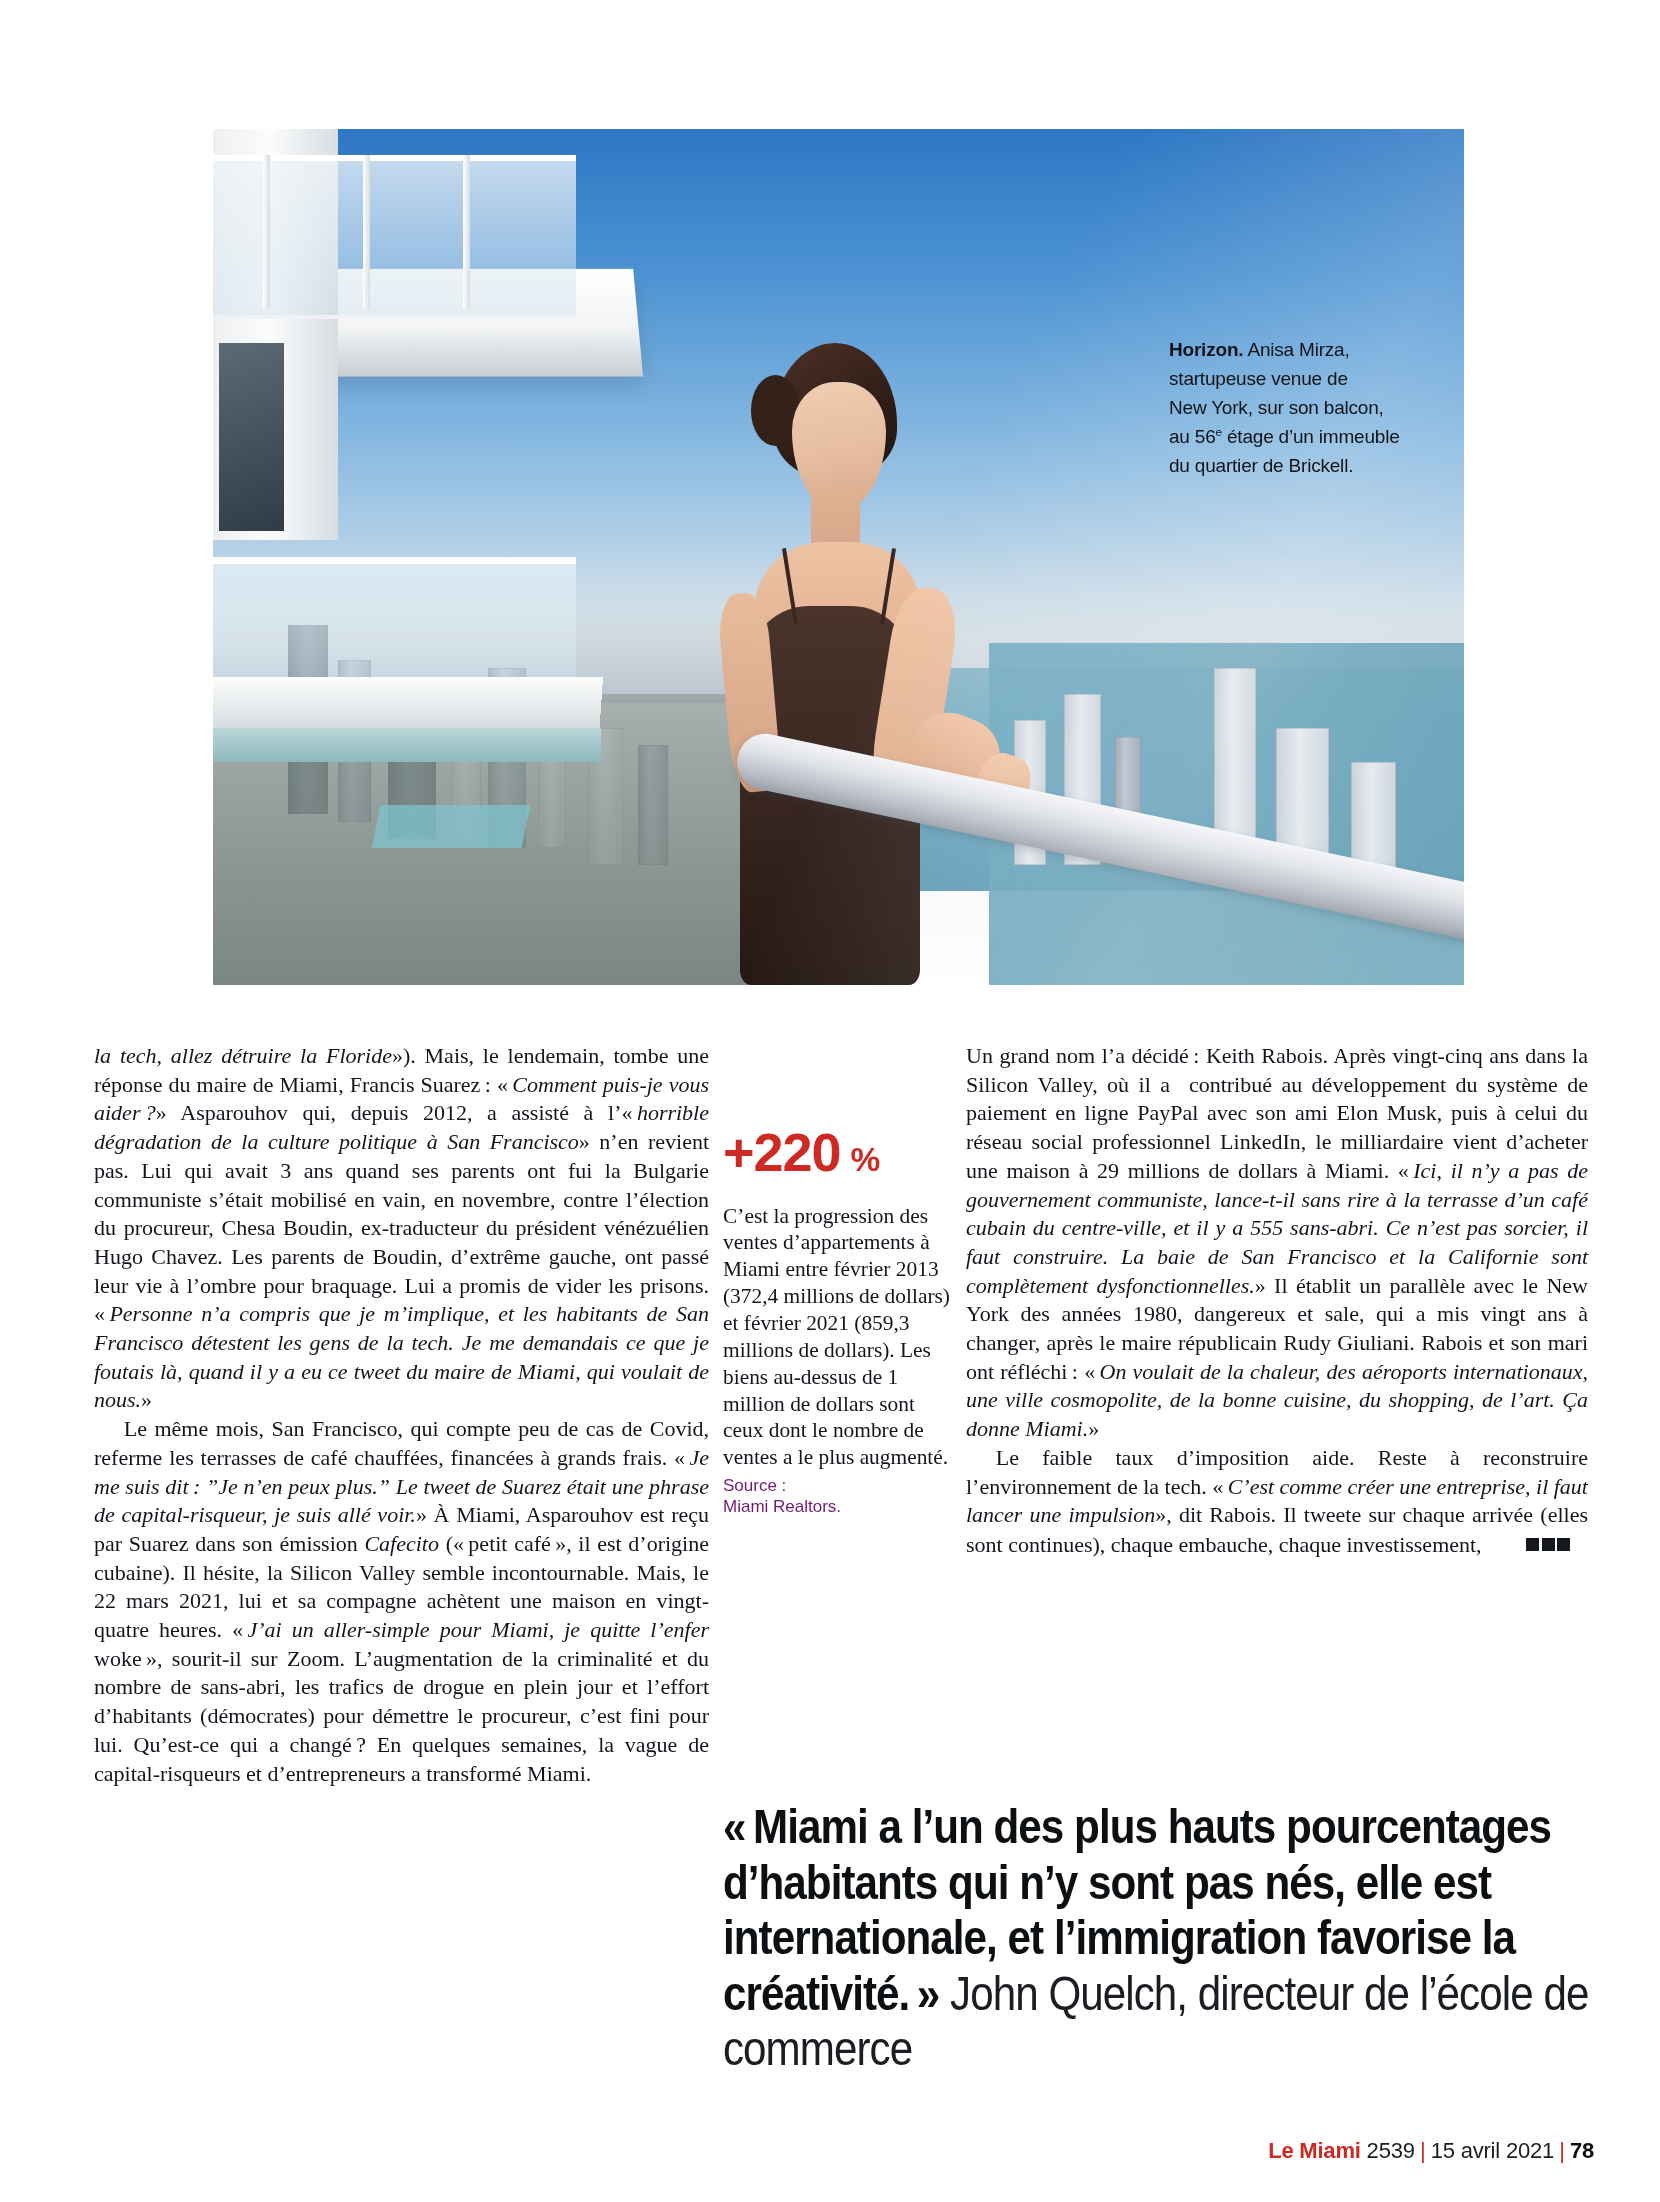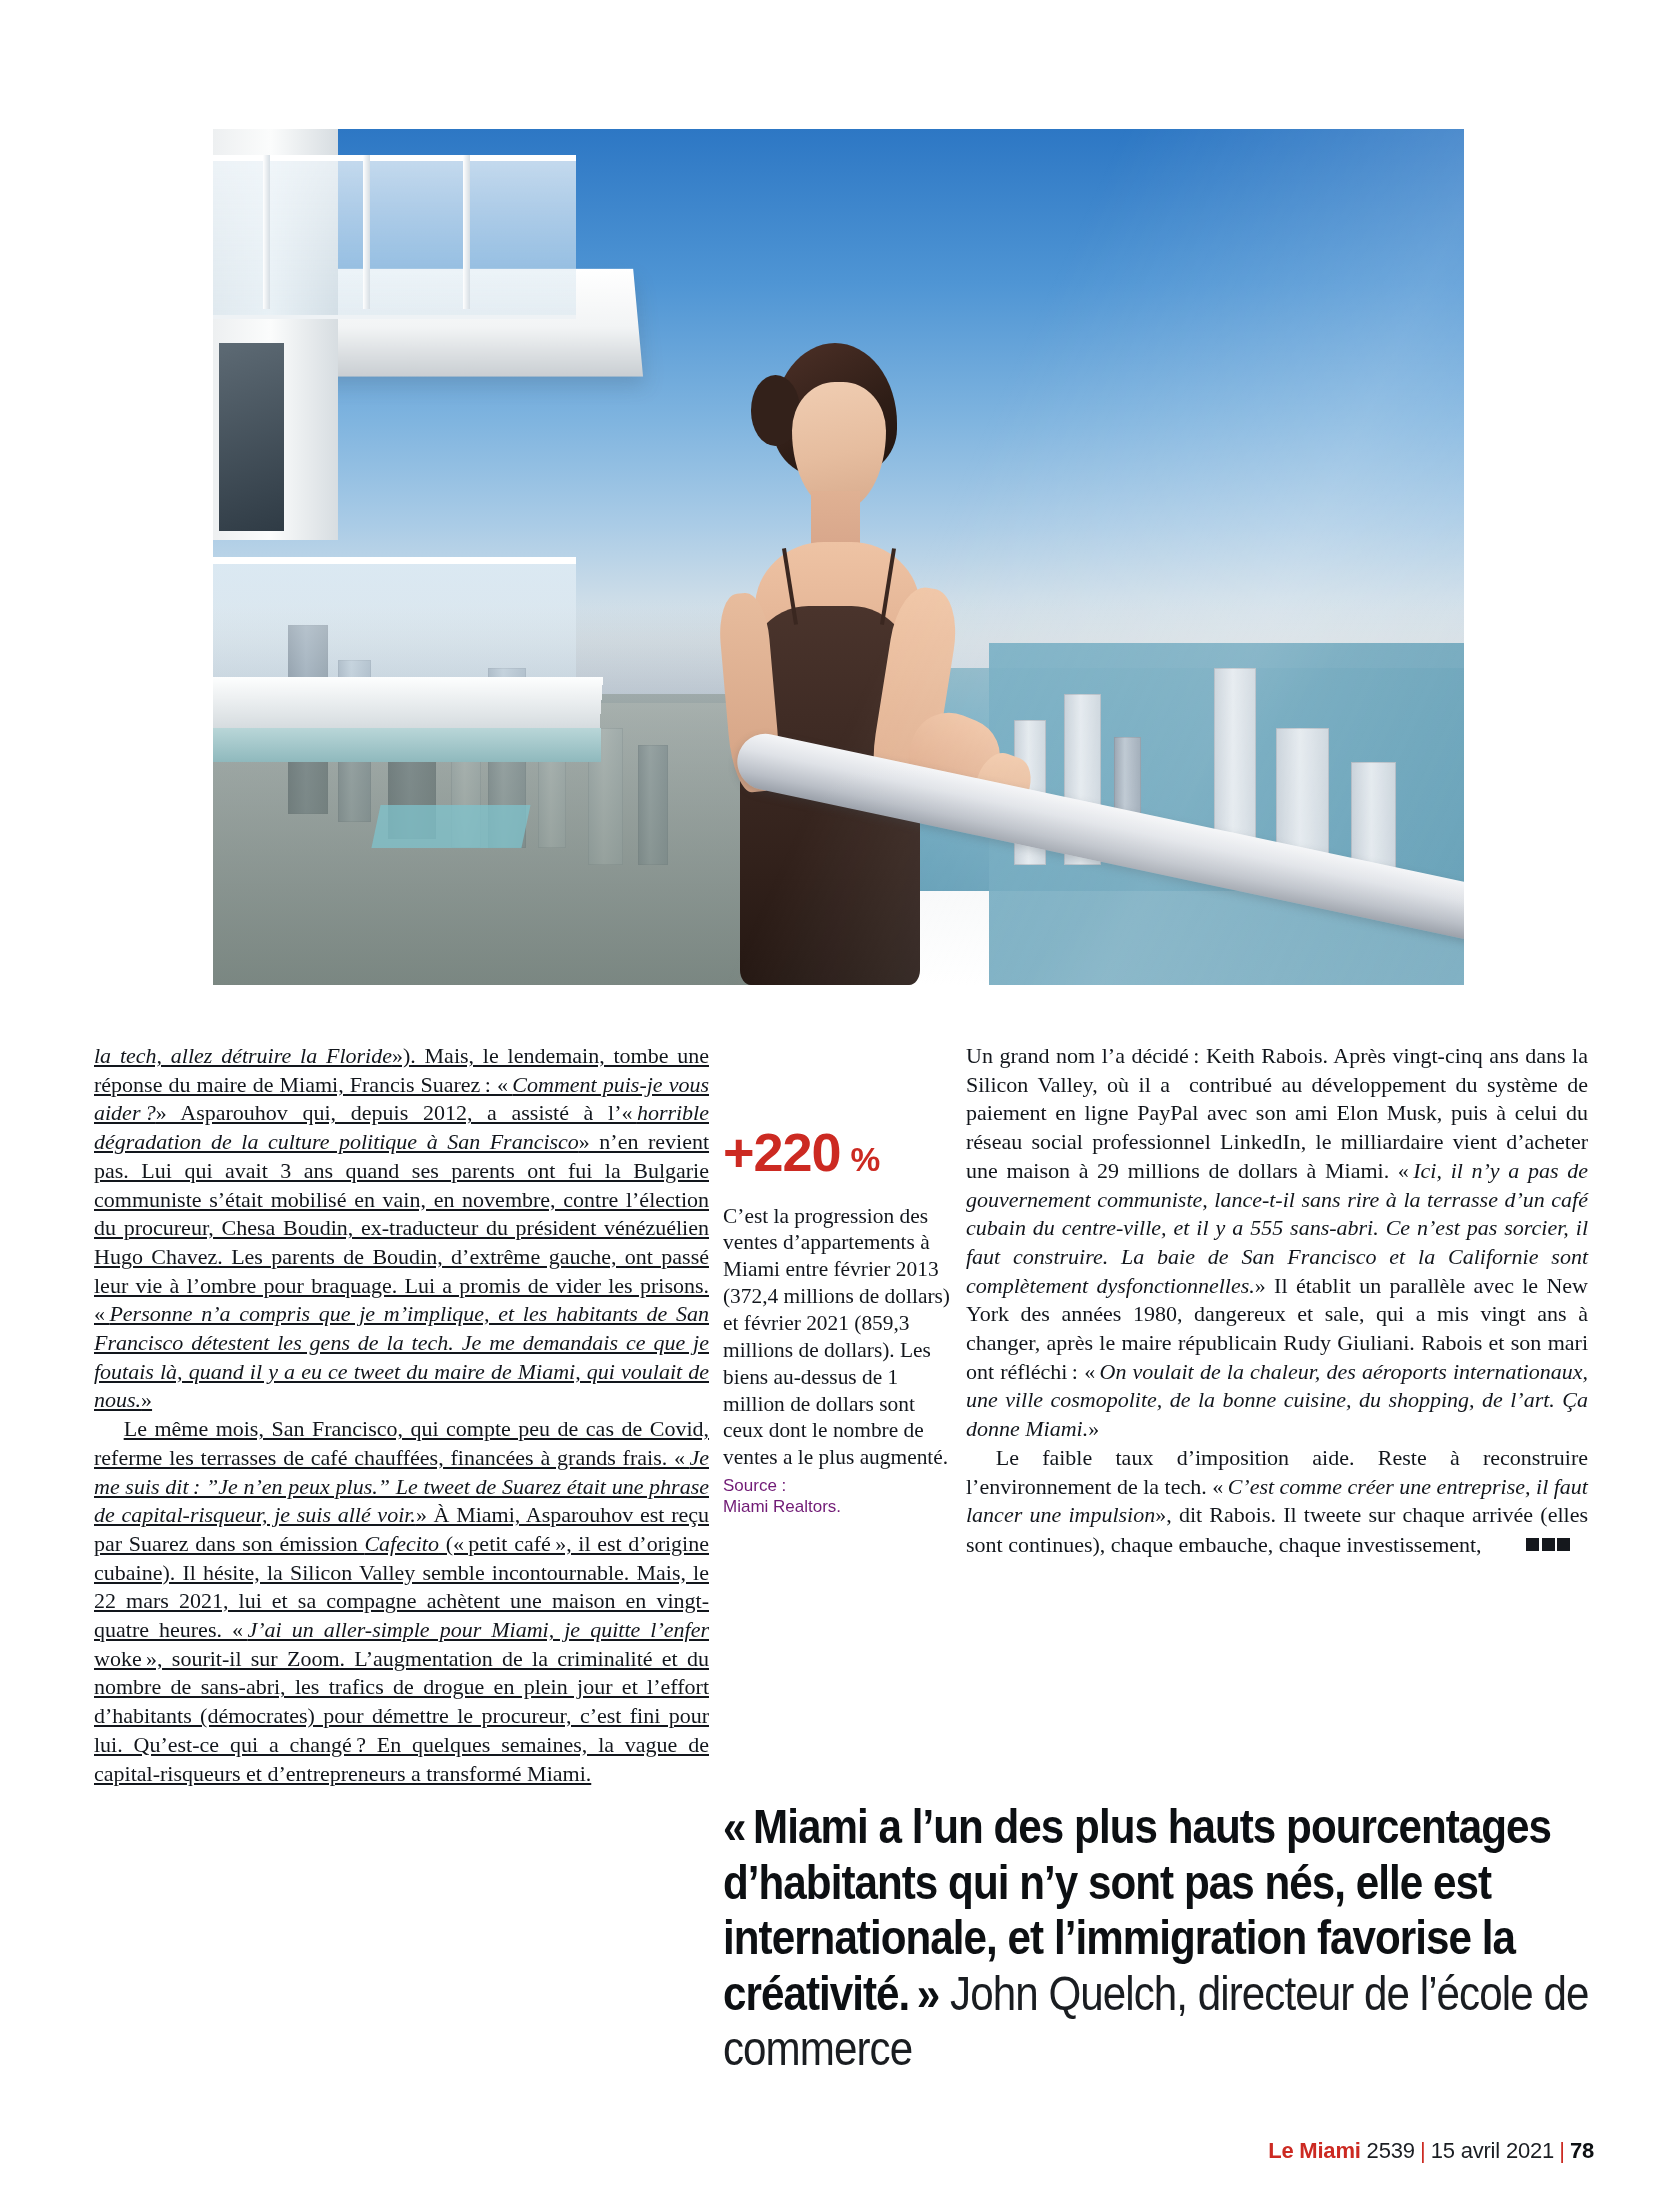--- a/index.html
+++ b/index.html
@@ -293,21 +293,20 @@
   .col-left {
     position: absolute;
     left: 94px;
     top: 1042px;
     width: 615px;
     font-size: 22px;
     line-height: 1.305;
     text-align: justify;
     color: #12161c;
     hyphens: none;
-    text-decoration: underline;
   }
   .col-right {
     position: absolute;
     left: 966px;
     top: 1042px;
     width: 622px;
     font-size: 22px;
     line-height: 1.305;
     text-align: justify;
     color: #12161c;
@@ -443,20 +442,23 @@
       <div class="arm-l"></div>
       <div class="arm-r"></div>
       <div class="forearm"></div>
       <div class="hand"></div>
     </div>
 
     <div class="handrail"></div>
     <div class="photo-sheen"></div>
   </div>
 
+  <div class="caption">
+    <b>Horizon.</b><span> Anisa Mirza,<br>startupeuse venue de<br>New York, sur son balcon,<br>au 56<sup>e</sup> étage d’un immeuble<br>du quartier de Brickell.</span>
+  </div>
 </div>
 
 <div class="col-left">
   <p><i>la tech, allez détruire la Floride</i>»). Mais, le lendemain, tombe une réponse du maire de Miami, Francis Suarez : « <i>Comment puis-je vous aider ?</i>» Asparouhov qui, depuis 2012, a assisté à l’« <i>horrible dégradation de la culture politique à San Francisco</i>» n’en revient pas. Lui qui avait 3 ans quand ses parents ont fui la Bulgarie communiste s’était mobilisé en vain, en novembre, contre l’élection du procureur, Chesa Boudin, ex-traducteur du président vénézuélien Hugo Chavez. Les parents de Boudin, d’extrême gauche, ont passé leur vie à l’ombre pour braquage. Lui a promis de vider les prisons. « <i>Personne n’a compris que je m’implique, et les habitants de San Francisco détestent les gens de la tech. Je me demandais ce que je foutais là, quand il y a eu ce tweet du maire de Miami, qui voulait de nous.</i>»</p>
   <p>Le même mois, San Francisco, qui compte peu de cas de Covid, referme les terrasses de café chauffées, financées à grands frais. « <i>Je me suis dit : ”Je n’en peux plus.” Le tweet de Suarez était une phrase de capital-risqueur, je suis allé voir.</i>» À Miami, Asparouhov est reçu par Suarez dans son émission <i>Cafecito</i> (« petit café », il est d’origine cubaine). Il hésite, la Silicon Valley semble incontournable. Mais, le 22 mars 2021, lui et sa compagne achètent une maison en vingt-quatre heures. « <i>J’ai un aller-simple pour Miami, je quitte l’enfer</i> woke », sourit-il sur Zoom. L’augmentation de la criminalité et du nombre de sans-abri, les trafics de drogue en plein jour et l’effort d’habitants (démocrates) pour démettre le procureur, c’est fini pour lui. Qu’est-ce qui a changé ? En quelques semaines, la vague de capital-risqueurs et d’entrepreneurs a transformé Miami.</p>
 </div>
 
 <div class="stat">
   <div class="stat-big"><span>+220</span> <span class="pct">%</span></div>
   <div class="stat-body">C’est la progression des ventes d’appartements à Miami entre février 2013 (372,4 millions de dollars) et février 2021 (859,3 millions de dollars). Les biens au-dessus de 1 million de dollars sont ceux dont le nombre de ventes a le plus augmenté.</div>

